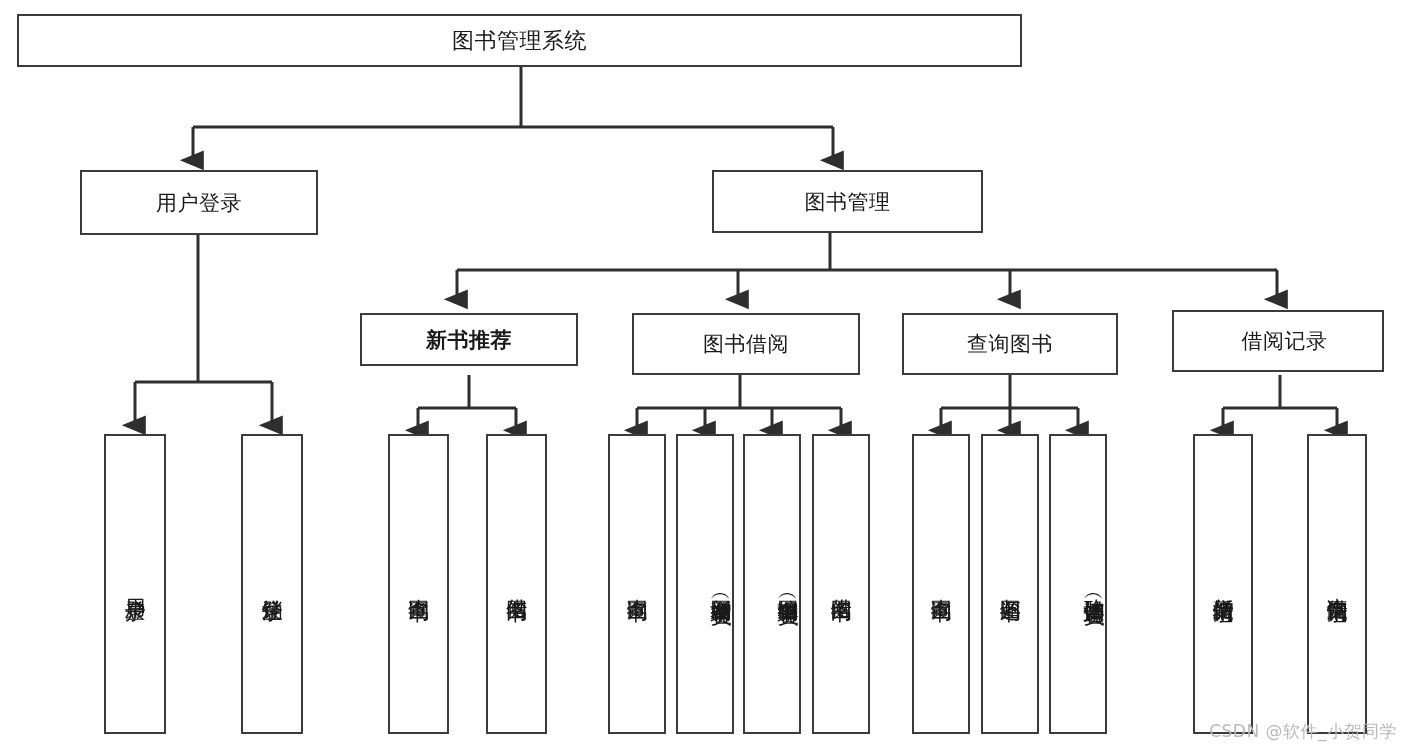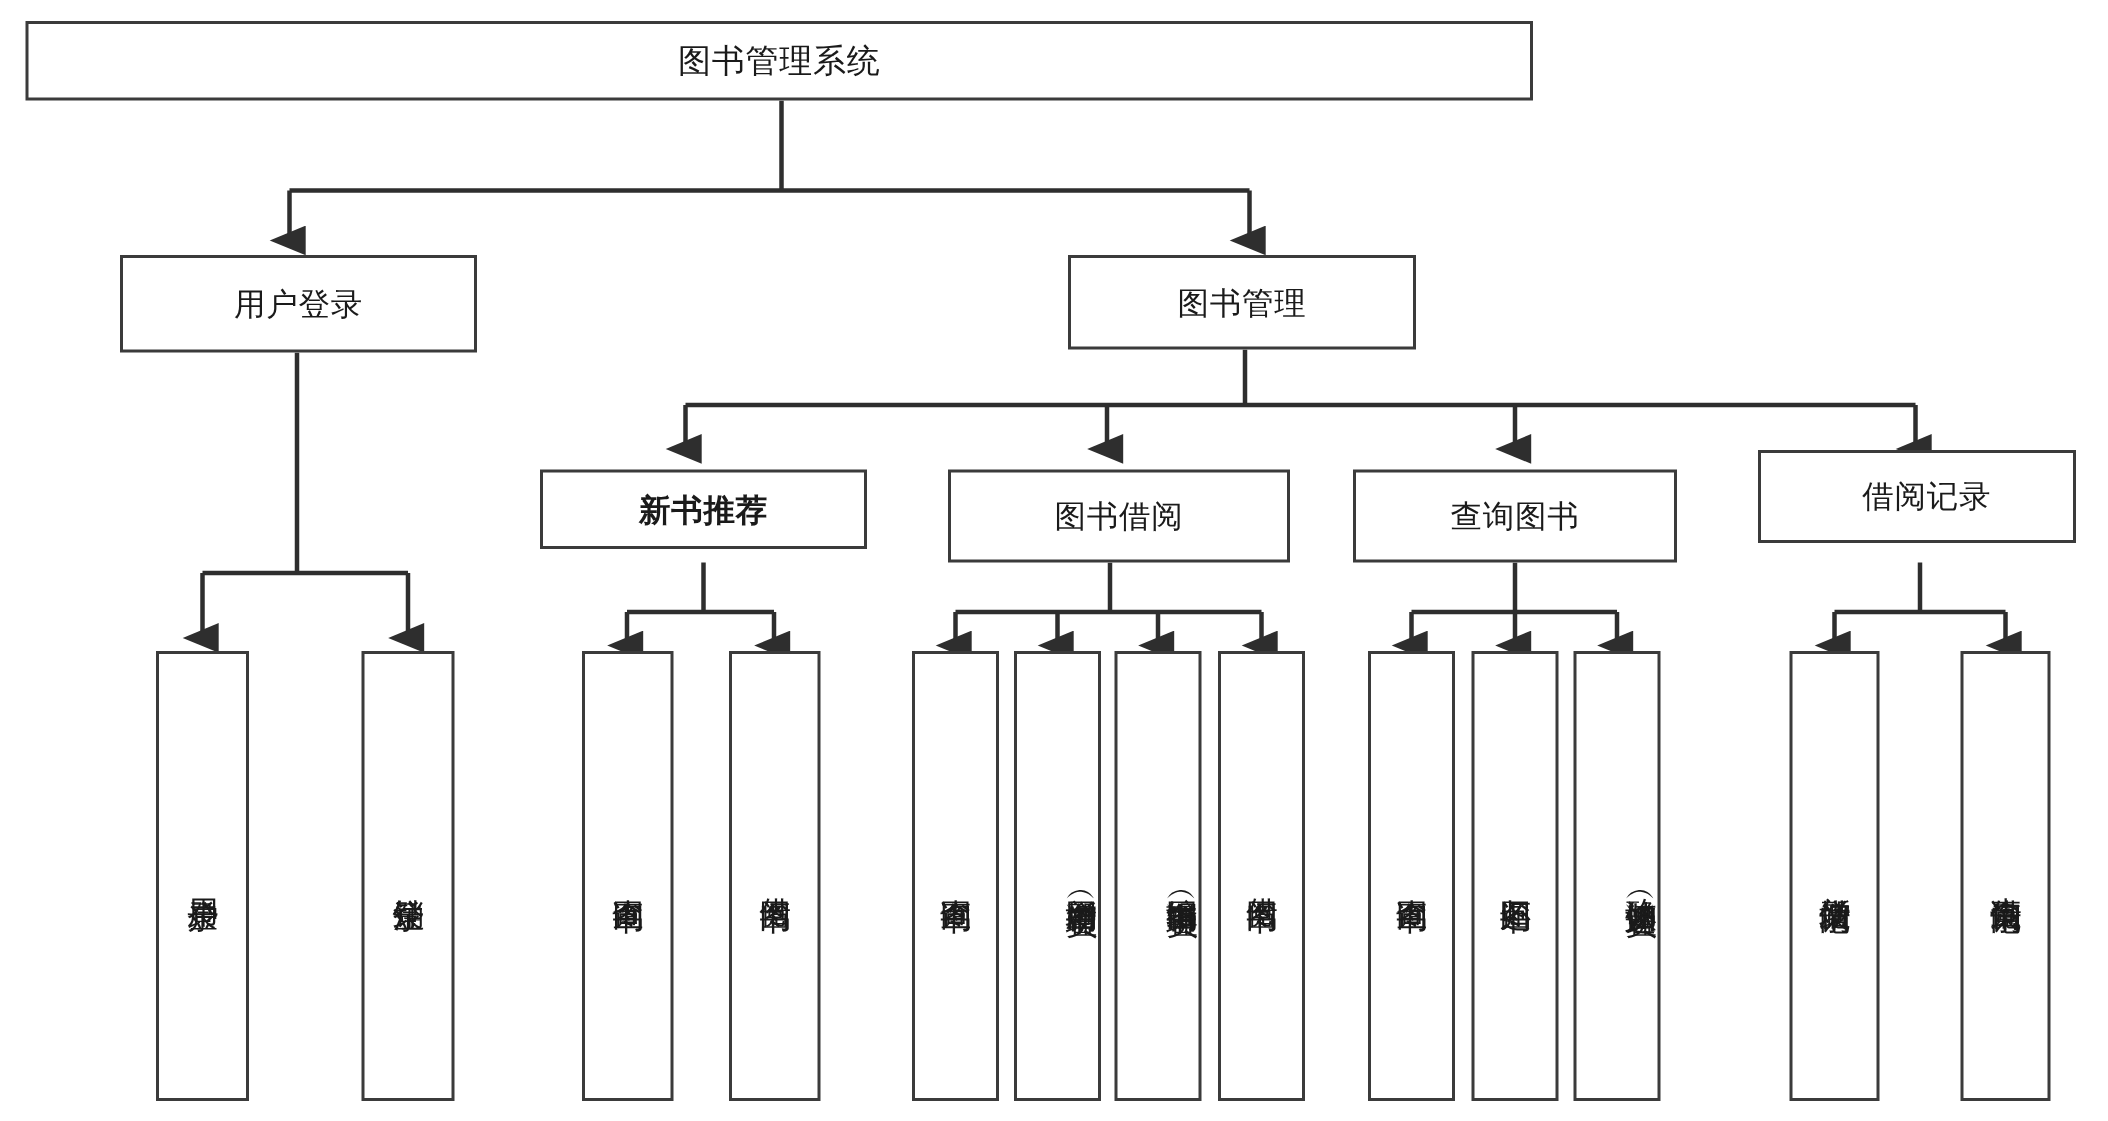--- a/index.html
+++ b/index.html
@@ -130,34 +130,34 @@
     </g>
   </svg>
 
   <div class="node horiz root" style="left:17px; top:14px; width:1005px; height:53px;">
     <span class="node-label">图书管理系统</span>
   </div>
 
   <div class="node horiz" style="left:80px; top:170px; width:238px; height:65px;">
     <span class="node-label">用户登录</span>
   </div>
-  <div class="node horiz" style="left:712px; top:170px; width:232px; height:63px;">
+  <div class="node horiz" style="left:712px; top:170px; width:271px; height:63px;">
     <span class="node-label">图书管理</span>
   </div>
 
   <div class="node horiz" style="left:360px; top:313px; width:218px; height:53px;font-weight:bold;">
     <span class="node-label">新书推荐</span>
   </div>
   <div class="node horiz" style="left:632px; top:313px; width:228px; height:62px;">
     <span class="node-label">图书借阅</span>
   </div>
   <div class="node horiz" style="left:902px; top:313px; width:216px; height:62px;">
     <span class="node-label">查询图书</span>
   </div>
-  <div class="node horiz" style="left:1172px; top:300px; width:212px; height:62px;padding-left:13px;">
+  <div class="node horiz" style="left:1172px; top:310px; width:212px; height:62px;padding-left:13px;">
     <span class="node-label">借阅记录</span>
   </div>
 
   <div class="node leaf centered" style="left:104px; top:434px; width:62px; height:300px;">
     <span class="node-label">用户登录</span>
   </div>
   <div class="node leaf centered" style="left:241px; top:434px; width:62px; height:300px;">
     <span class="node-label">注销登录</span>
   </div>
 
@@ -191,14 +191,15 @@
     <span class="node-label">确认归还（管理员）</span>
   </div>
 
   <div class="node leaf centered" style="left:1193px; top:434px; width:60px; height:300px;">
     <span class="node-label">新增借阅记录</span>
   </div>
   <div class="node leaf centered" style="left:1307px; top:434px; width:60px; height:300px;">
     <span class="node-label">查询借阅记录</span>
   </div>
 
+  <div class="watermark">CSDN @软件_小贺同学</div>
 
 </div>
 
 </body></html>

